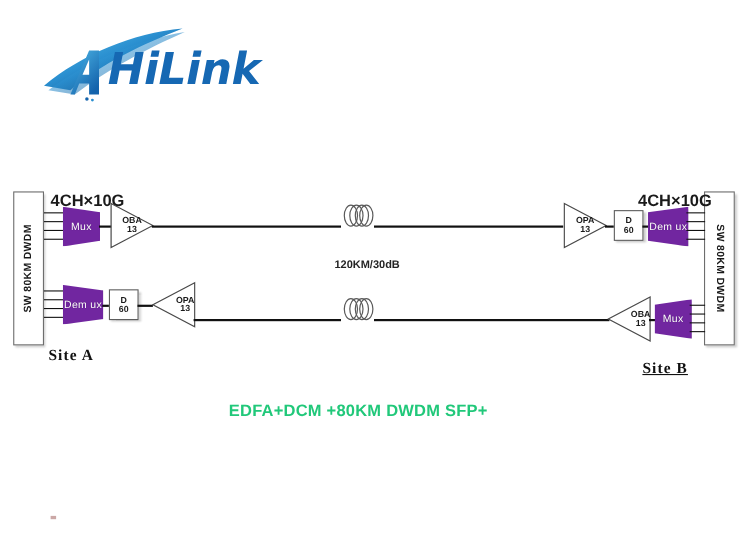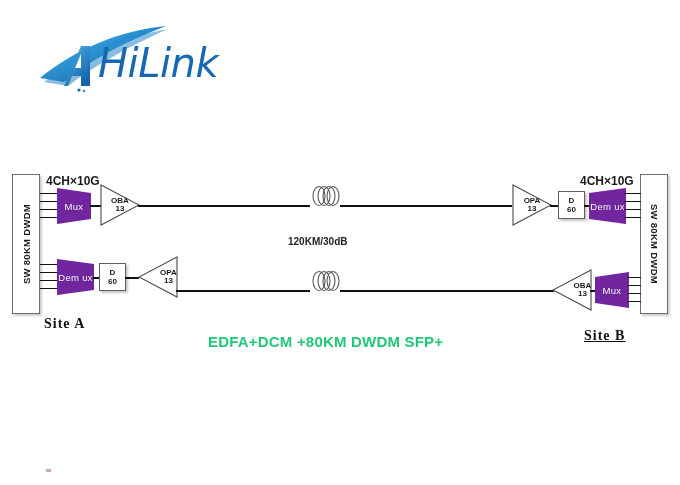--- a/index.html
+++ b/index.html
@@ -31,21 +31,21 @@
     width: 220px;
     height: 72px;
   }
   #logo svg { display: block; }
   #logo-text {
     position: absolute;
     left: 64px;
     top: 16px;
     font-family: "DejaVu Sans", sans-serif;
     font-size: 40px;
-    font-weight: normal;
+    font-weight: bold;
     font-style: italic;
     letter-spacing: -0.5px;
     color: #1668b3;
     white-space: nowrap;
   }
 
   
   .sw-chassis {
     position: absolute;
     box-sizing: border-box;
@@ -140,21 +140,21 @@
     font-weight: bold;
     color: #1a1a1a;
     line-height: 1.15;
   }
 
   .coil { position: absolute; }
 
   .tiny-label {
     position: absolute;
     font-family: "Liberation Sans", sans-serif;
-    font-size: 12px;
+    font-size: 15px;
     font-weight: bold;
     color: #1a1a1a;
     white-space: nowrap;
   }
   .span-label {
     position: absolute;
     font-family: "Liberation Sans", sans-serif;
     font-size: 10px;
     font-weight: bold;
     color: #242424;
@@ -170,20 +170,21 @@
     white-space: nowrap;
   }
   #caption {
     position: absolute;
     font-family: "Liberation Sans", sans-serif;
     font-size: 15px;
     font-weight: bold;
     color: #21c87a;
     white-space: nowrap;
     letter-spacing: 0.2px;
+    margin-top: 32px;
   }
   #artifact {
     position: absolute;
     left: 46px;
     top: 469px;
     width: 5px;
     height: 3px;
     background: #b98b88;
     opacity: 0.75;
   }
@@ -251,21 +252,21 @@
 
   <div class="coil" style="left:308px; top:185px; width:36px; height:22px;">
     <svg width="36" height="22" viewBox="0 0 36 22">
       <ellipse cx="11" cy="11" rx="6" ry="9.5" fill="none" stroke="#5a5a5a" stroke-width="1.1"></ellipse>
       <ellipse cx="16" cy="11" rx="6" ry="9.5" fill="none" stroke="#5a5a5a" stroke-width="1.1"></ellipse>
       <ellipse cx="21" cy="11" rx="6" ry="9.5" fill="none" stroke="#5a5a5a" stroke-width="1.1"></ellipse>
       <ellipse cx="25" cy="11" rx="6" ry="9.5" fill="none" stroke="#5a5a5a" stroke-width="1.1"></ellipse>
     </svg>
   </div>
 
-  <div class="span-label" style="left:288px; top:236px;">120KM/30dB</div>
+  <div class="span-label" style="left:304px; top:236px;">120KM/30dB</div>
 
   <div class="wire" style="left:40px; top:264px; width:18px;"></div>
   <div class="wire" style="left:40px; top:272px; width:18px;"></div>
   <div class="wire" style="left:40px; top:280px; width:18px;"></div>
   <div class="wire" style="left:40px; top:288px; width:18px;"></div>
 
   <div class="mux-shape taper-right" style="left:57px; top:259px; width:37px; height:36px;">
     <div class="mux-text">Dem ux</div>
   </div>
 

